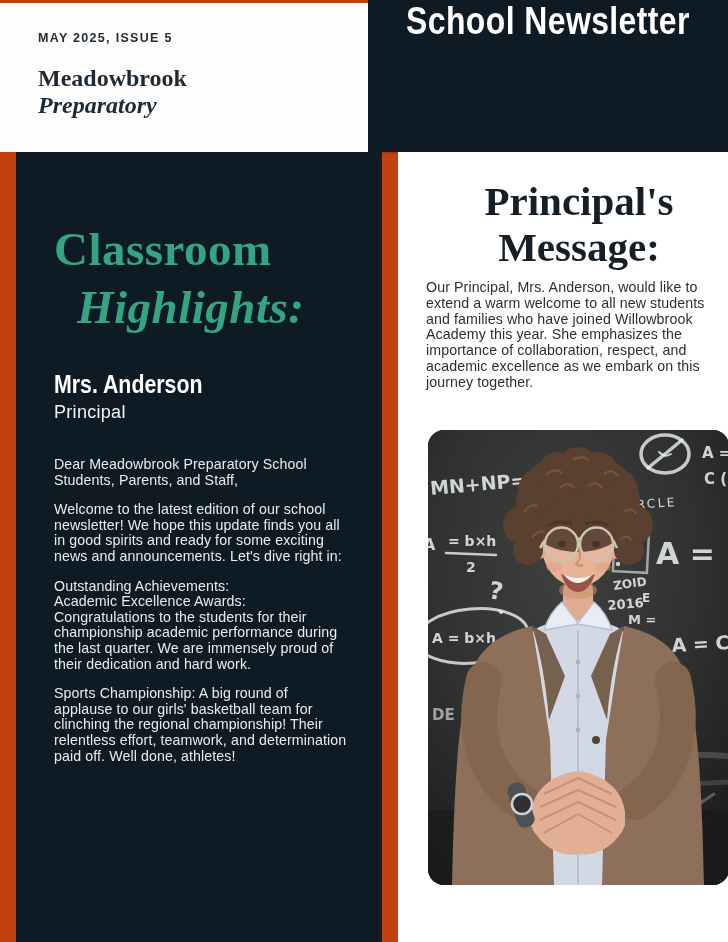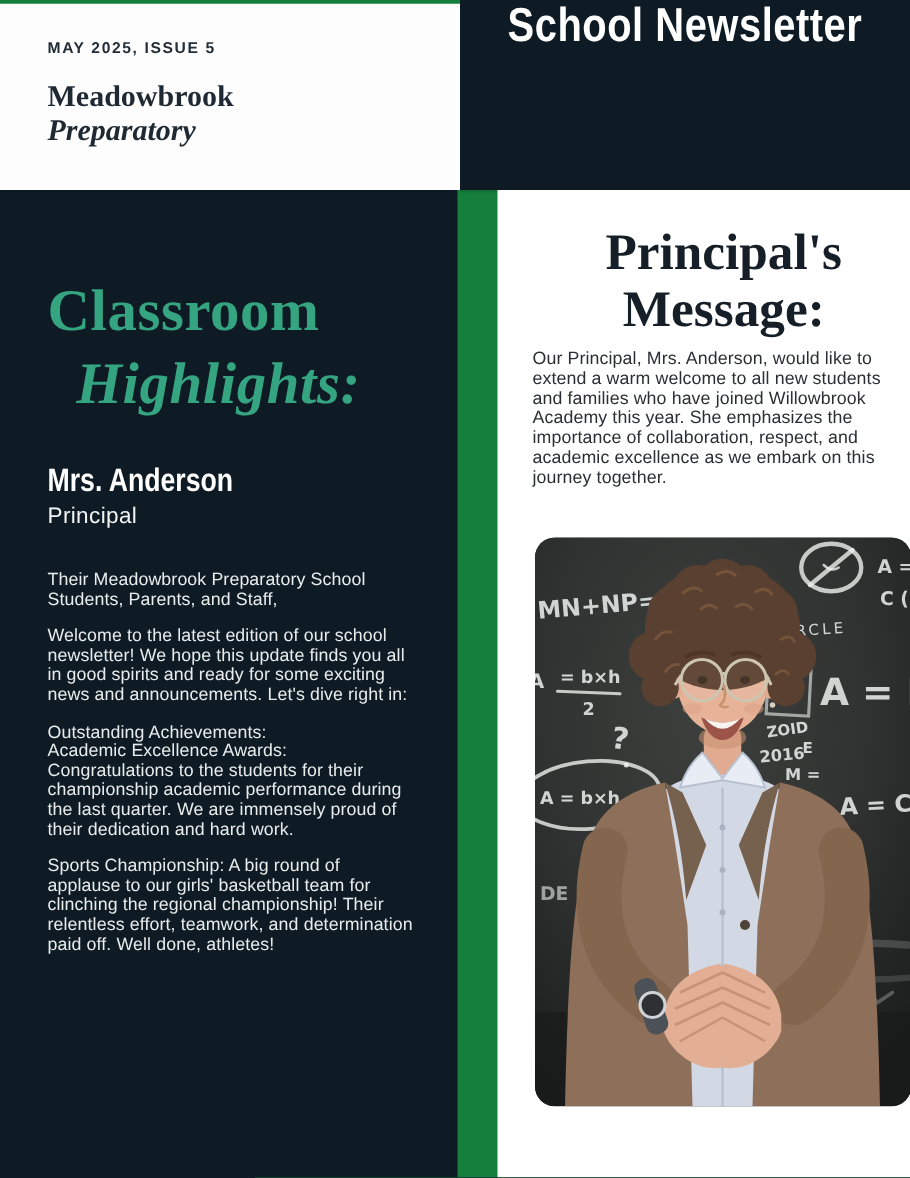--- a/index.html
+++ b/index.html
@@ -1,33 +1,33 @@
 <!DOCTYPE html>
 <html><head>
 <meta charset="utf-8">
 <style>
   html,body{margin:0;padding:0;background:#0E1B25;}
-  .page{position:relative;width:728px;height:942px;background:#15803d;overflow:hidden;
+  .page{position:relative;width:728px;height:942px;background:#c2410c;overflow:hidden;
         font-family:"Liberation Sans",sans-serif;}
 
   
   .masthead-left{position:absolute;left:0;top:3px;width:368px;height:149px;background:#FDFDFD;
                  box-sizing:border-box;padding:28px 0 0 38px;}
   .issue-line{font-size:12.5px;font-weight:600;letter-spacing:1.3px;color:#222D37;}
   .school-name{margin-top:20px;font-family:"Liberation Serif","DejaVu Serif",serif;
                font-weight:700;font-size:24px;line-height:27px;color:#1E2933;}
   .school-name .line2{font-style:italic;}
   .masthead-right{position:absolute;left:368px;top:0;width:360px;height:152px;background:#0E1B25;
                   display:flex;align-items:flex-start;justify-content:center;
                   box-shadow:0 2px 0 rgba(0,0,0,0.12);}
   .banner-title{margin:0;color:#FFFFFF;font-size:38px;font-weight:700;letter-spacing:0.5px;
                 display:inline-block;transform:scaleX(0.84);transform-origin:center;white-space:nowrap;}
 
   
-  .left-col{position:absolute;left:0;top:152px;width:366px;height:790px;background:#0E1B25;}
+  .left-col{position:absolute;left:16px;top:152px;width:366px;height:790px;background:#0E1B25;}
   .left-heading{position:absolute;left:38px;top:68px;margin:0;
                 font-family:"Liberation Serif","DejaVu Serif",serif;font-weight:700;
                 font-size:47px;line-height:58px;color:#35A480;letter-spacing:0.5px;}
   .left-heading .line2{font-style:italic;margin-left:23px;}
   .author-name{position:absolute;left:38px;top:217px;color:#FFFFFF;font-size:26px;font-weight:700;
                transform:scaleX(0.82);transform-origin:left center;white-space:nowrap;}
   .author-role{position:absolute;left:38px;top:250px;color:#F2F4F4;font-size:18px;font-weight:400;
                letter-spacing:0.3px;}
   .left-body{position:absolute;left:38px;top:305px;width:296px;}
   .left-body p{margin:0 0 14px 0;font-size:14.2px;line-height:15.6px;letter-spacing:0.1px;
@@ -64,21 +64,21 @@
   </header>
 
   <section class="left-col">
     <h2 class="left-heading">
       <span class="line1" style="display:block">Classroom</span>
       <span class="line2" style="display:block">Highlights:</span>
     </h2>
     <div class="author-name">Mrs. Anderson</div>
     <div class="author-role">Principal</div>
     <div class="left-body">
-      <p>Their Meadowbrook Preparatory School Students, Parents, and Staff,</p>
+      <p>Dear Meadowbrook Preparatory School Students, Parents, and Staff,</p>
       <p>Welcome to the latest edition of our school newsletter! We hope this update finds you all in good spirits and ready for some exciting news and announcements. Let's dive right in:</p>
       <p>Outstanding Achievements:
 Academic Excellence Awards:
 Congratulations to the students for their championship academic performance during the last quarter. We are immensely proud of their dedication and hard work.</p>
       <p>Sports Championship: A big round of applause to our girls' basketball team for clinching the regional championship! Their relentless effort, teamwork, and determination paid off. Well done, athletes!</p>
     </div>
   </section>
 
   <section class="right-col">
     <h2 class="right-heading">Principal's Message:</h2>

